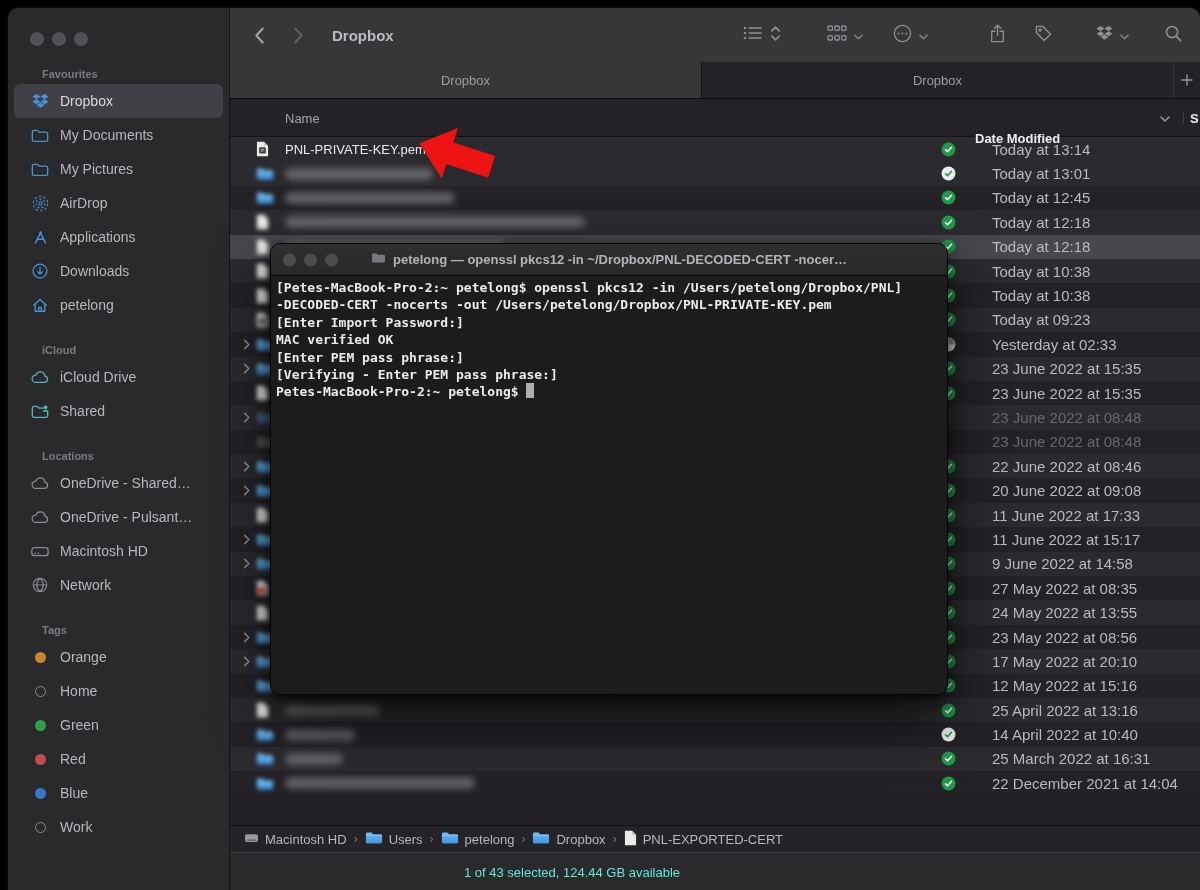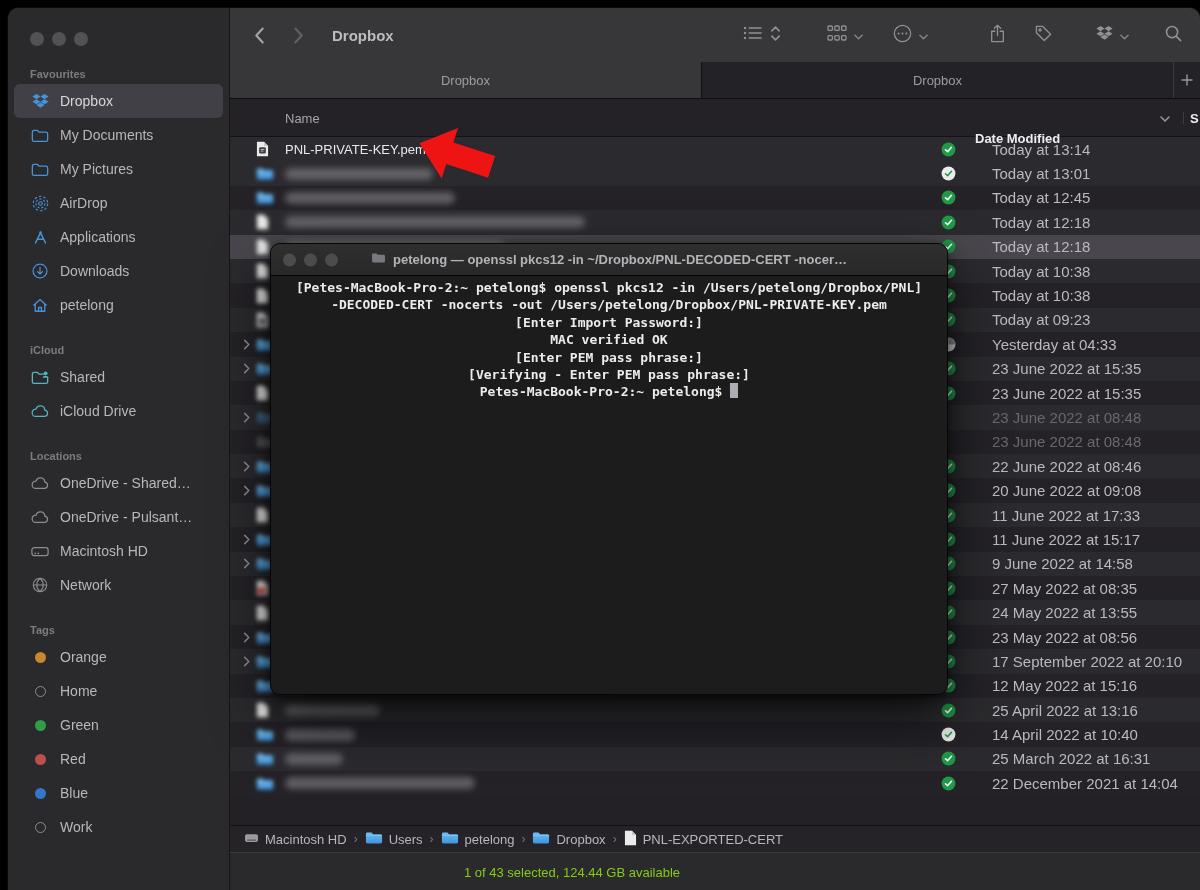--- a/index.html
+++ b/index.html
@@ -5,21 +5,21 @@
   html,body{margin:0;padding:0;background:#000;width:1200px;height:890px;overflow:hidden;
     font-family:"Liberation Sans",sans-serif;-webkit-font-smoothing:antialiased;}
   .window{position:absolute;left:8px;top:8px;width:1192px;height:882px;border-radius:10px 10px 0 0;
     overflow:hidden;display:flex;background:#211f23;box-shadow:0 0 0 1px #0a0a0a;}
   
   .sidebar{width:222px;background:#2a292c;border-right:1px solid #161518;box-sizing:border-box;
     padding:18px 0 0 0;flex:none;}
   .traffic{display:flex;gap:8px;padding:6px 0 0 22px;}
   .traffic span{width:14px;height:14px;border-radius:50%;background:#525156;display:inline-block;}
   .side-section{margin-top:22px;}
-  .side-title{font-size:11px;font-weight:700;color:#7c7b81;padding:0 0 4px 22px;}
+  .side-title{font-size:11px;font-weight:700;color:#7c7b81;padding:0 0 4px 22px;margin-left:12px;}
   .side-item{height:34px;display:flex;align-items:center;margin:0 6px;border-radius:6px;
     padding-left:16px;color:#b8b7bd;font-size:14px;gap:10px;}
   .side-item.selected{background:#414046;color:#d8d7dc;}
   .side-item .sicon{width:20px;display:flex;justify-content:center;color:#4793d9;flex:none;}
   .side-item .sicon.teal{color:#55b6c2;}
   .side-item .sicon.gray{color:#8e8d93;}
   .tag-dot{width:11px;height:11px;border-radius:50%;display:inline-block;}
   .tag-dot.outline{background:transparent;border:1.5px solid #8a898f;width:9px;height:9px;}
   
   .main{flex:1;display:flex;flex-direction:column;min-width:0;position:relative;}
@@ -60,34 +60,34 @@
   .row.dim .cell-date{color:#69686e;}
   .row.dim .cell-icon{opacity:.45;}
   .row.dim .blurbar{opacity:.22;}
   
   .pathbar{height:26px;background:#252328;border-top:1px solid #121115;display:flex;align-items:center;
     padding-left:14px;flex:none;font-size:13px;color:#b7b6bc;gap:7px;}
   .path-item{display:flex;align-items:center;gap:6px;}
   .path-chev{color:#77767c;font-size:12px;}
   .statusbar{height:37px;background:#2a292c;border-top:1px solid #3c3b3f;flex:none;position:relative;}
   .status-text{position:absolute;top:50%;transform:translateY(-50%);left:0;right:286px;
-    text-align:center;font-size:13px;color:#84cc16;}
+    text-align:center;font-size:13px;color:#5eead4;}
   
   .terminal{position:absolute;left:270px;top:243px;width:676px;height:450px;border-radius:10px;
     background:#1d1c1d;z-index:30;overflow:hidden;border:1px solid #060606;
     box-shadow:0 24px 55px rgba(0,0,0,.68),0 4px 14px rgba(0,0,0,.5);}
   .term-titlebar{height:31px;background:linear-gradient(#302f30,#292829);border-bottom:1px solid #050505;
     display:flex;align-items:center;justify-content:center;position:relative;}
   .term-dots{position:absolute;left:12px;top:50%;transform:translateY(-50%);display:flex;gap:8px;}
   .term-dots span{width:13px;height:13px;border-radius:50%;background:#4c4b4d;display:inline-block;}
   .term-title{display:flex;align-items:center;gap:7px;font-size:13px;font-weight:700;color:#b4b3b8;
     white-space:nowrap;}
   .term-body{padding:3px 5px;font-family:"DejaVu Sans Mono",monospace;font-size:13px;font-weight:700;
     line-height:17.4px;color:#edebec;}
-  .term-line{display:flex;justify-content:center;white-space:pre;}
+  .term-line{display:flex;justify-content:flex-start;white-space:pre;}
   .cursor{display:inline-block;width:8px;height:15px;background:#aeadb2;vertical-align:-2px;}
   
   .arrow{position:absolute;left:417px;top:126px;z-index:40;transform:rotate(18deg);}
 </style>
 </head>
 <body>
 
 <div class="window">
 
   <div class="sidebar">
@@ -157,35 +157,35 @@
                 <path d="M1.5 8.4 9 1.8l7.5 6.6M3.6 7V15h10.8V7M7.4 15v-4.2h3.2V15"></path>
               </svg>
             </span>
             <span>petelong</span>
           </div>
         </div>
         <div class="side-section">
           <div class="side-title">iCloud</div>
           <div class="side-item">
             <span class="sicon teal">
+              <svg viewBox="0 0 20 14" width="18" height="13" fill="none" stroke="currentColor" stroke-width="1.4">
+                <path d="M5.2 12.5h9.6a3.55 3.55 0 0 0 .6-7.05A5 5 0 0 0 5.6 4.3a4.1 4.1 0 0 0-.4 8.2z" stroke-linejoin="round"></path>
+              </svg>
+            </span>
+            <span>iCloud Drive</span>
+          </div>
+          <div class="side-item">
+            <span class="sicon teal">
               <svg viewBox="0 0 20 16" width="18" height="15" fill="none" stroke="currentColor" stroke-width="1.5">
                 <path d="M1.5 4.2c0-1 .8-1.9 1.9-1.9h3.8l1.9 2h5.2M18.5 8v4.6c0 1-.8 1.9-1.9 1.9H3.4c-1 0-1.9-.8-1.9-1.9V4.2" stroke-linejoin="round"></path>
                 <circle cx="16.2" cy="3.4" r="2.1" fill="currentColor" stroke="none"></circle>
                 <path d="M12.8 8.3c.4-1.5 1.8-2.3 3.4-2.3s3 .8 3.4 2.3" fill="currentColor" stroke="none"></path>
               </svg>
             </span>
             <span>Shared</span>
-          </div>
-          <div class="side-item">
-            <span class="sicon teal">
-              <svg viewBox="0 0 20 14" width="18" height="13" fill="none" stroke="currentColor" stroke-width="1.4">
-                <path d="M5.2 12.5h9.6a3.55 3.55 0 0 0 .6-7.05A5 5 0 0 0 5.6 4.3a4.1 4.1 0 0 0-.4 8.2z" stroke-linejoin="round"></path>
-              </svg>
-            </span>
-            <span>iCloud Drive</span>
           </div>
         </div>
         <div class="side-section">
           <div class="side-title">Locations</div>
           <div class="side-item">
             <span class="sicon gray">
               <svg viewBox="0 0 20 14" width="18" height="13" fill="none" stroke="currentColor" stroke-width="1.4">
                 <path d="M5.2 12.5h9.6a3.55 3.55 0 0 0 .6-7.05A5 5 0 0 0 5.6 4.3a4.1 4.1 0 0 0-.4 8.2z" stroke-linejoin="round"></path>
               </svg>
             </span>
@@ -550,21 +550,21 @@
           </span>
           <span class="cell-name">
             <span class="blurbar" style="width: 190px;"></span>
           </span>
           <span class="cell-badge">
             <svg viewBox="0 0 16 16" width="15" height="15">
               <circle cx="8" cy="8" r="7.4" fill="#dcdcdf"></circle>
               <path d="M8 8V.6A7.4 7.4 0 0 1 15.4 8z" fill="#8f8f94"></path>
             </svg>
           </span>
-          <span class="cell-date">Yesterday at 04:33</span>
+          <span class="cell-date">Yesterday at 02:33</span>
         </div>
         <div class="row odd">
           <span class="cell-chev">
             <svg viewBox="0 0 8 12" width="8" height="11" fill="none" stroke="#8f8e94" stroke-width="1.6" stroke-linecap="round" stroke-linejoin="round">
               <path d="M1.5 1.5 6 6l-4.5 4.5"></path>
             </svg>
           </span>
           <span class="cell-icon blurred-icon">
             <svg viewBox="0 0 20 16" width="18" height="15">
               <defs>
@@ -867,21 +867,21 @@
           </span>
           <span class="cell-name">
             <span class="blurbar" style="width: 170px;"></span>
           </span>
           <span class="cell-badge">
             <svg viewBox="0 0 16 16" width="15" height="15">
               <circle cx="8" cy="8" r="7.4" fill="#1f9a48"></circle>
               <path d="M4.8 8.3 7 10.4l4.2-4.7" fill="none" stroke="#fff" stroke-width="1.7" stroke-linecap="round" stroke-linejoin="round"></path>
             </svg>
           </span>
-          <span class="cell-date">17 September 2022 at 20:10</span>
+          <span class="cell-date">17 May 2022 at 20:10</span>
         </div>
         <div class="row even">
           <span class="cell-chev"></span>
           <span class="cell-icon blurred-icon">
             <svg viewBox="0 0 20 16" width="18" height="15">
               <defs>
                 <linearGradient id="fgA" x1="0" y1="0" x2="0" y2="1">
                   <stop offset="0" stop-color="#6fc0f2"></stop>
                   <stop offset="1" stop-color="#3e92dc"></stop>
                 </linearGradient>

